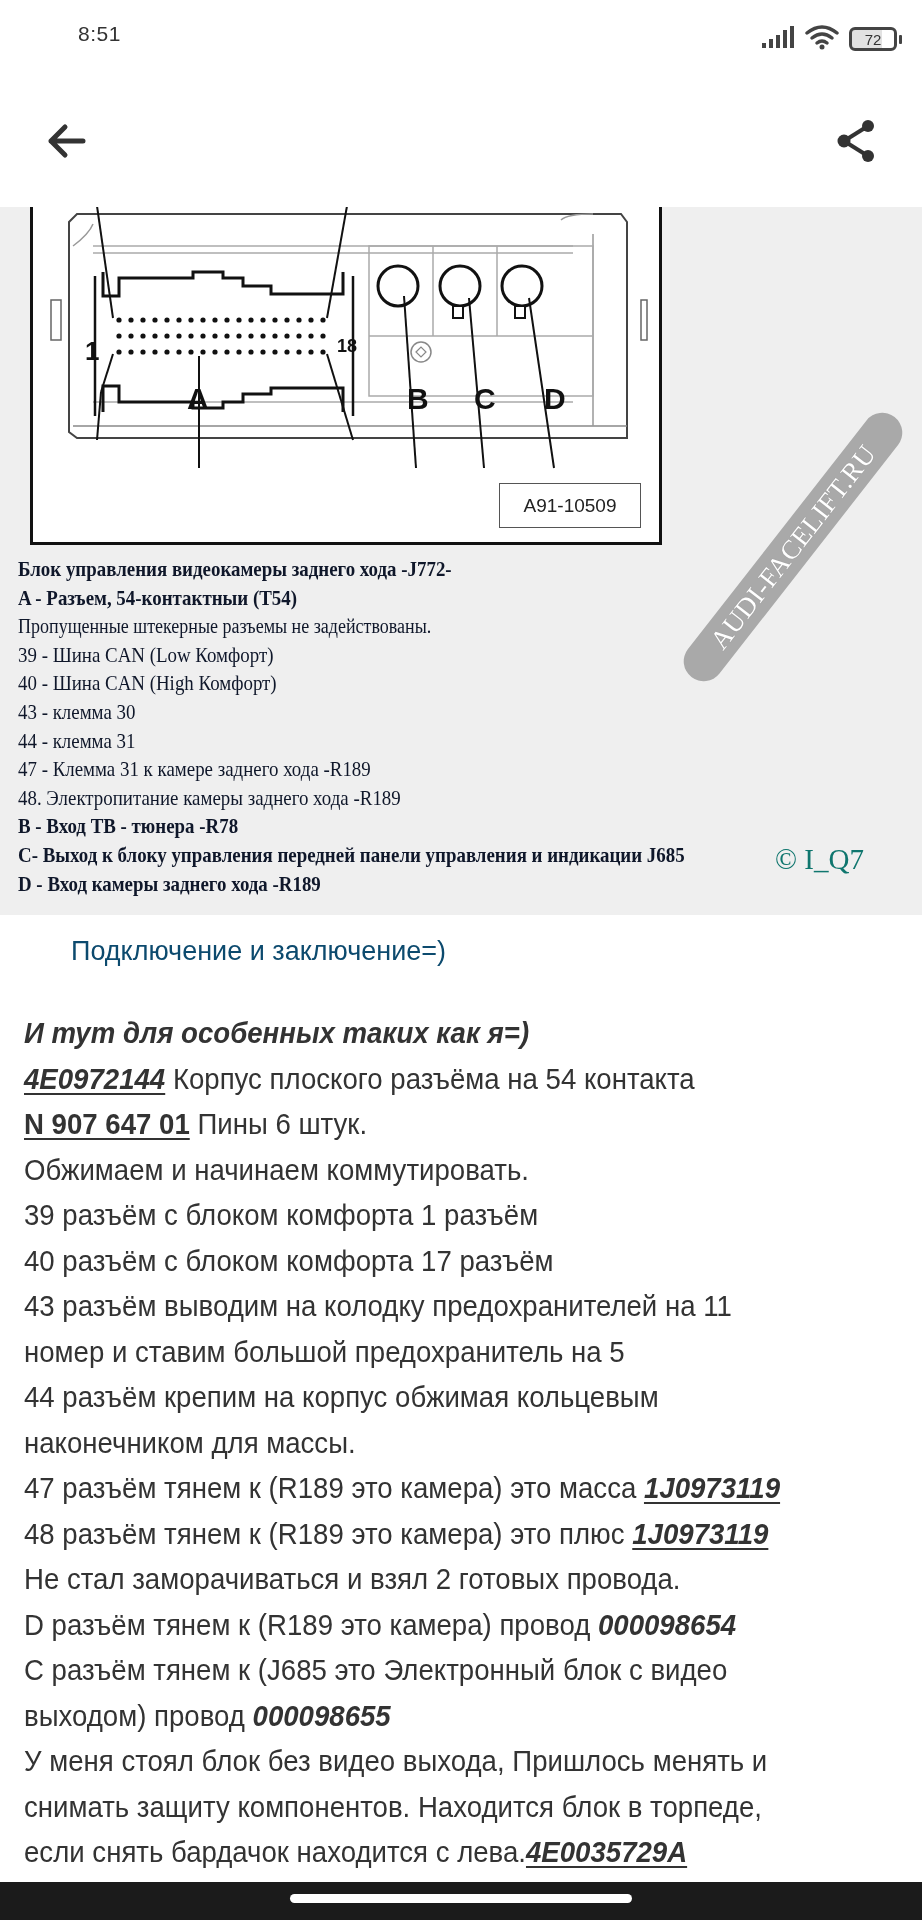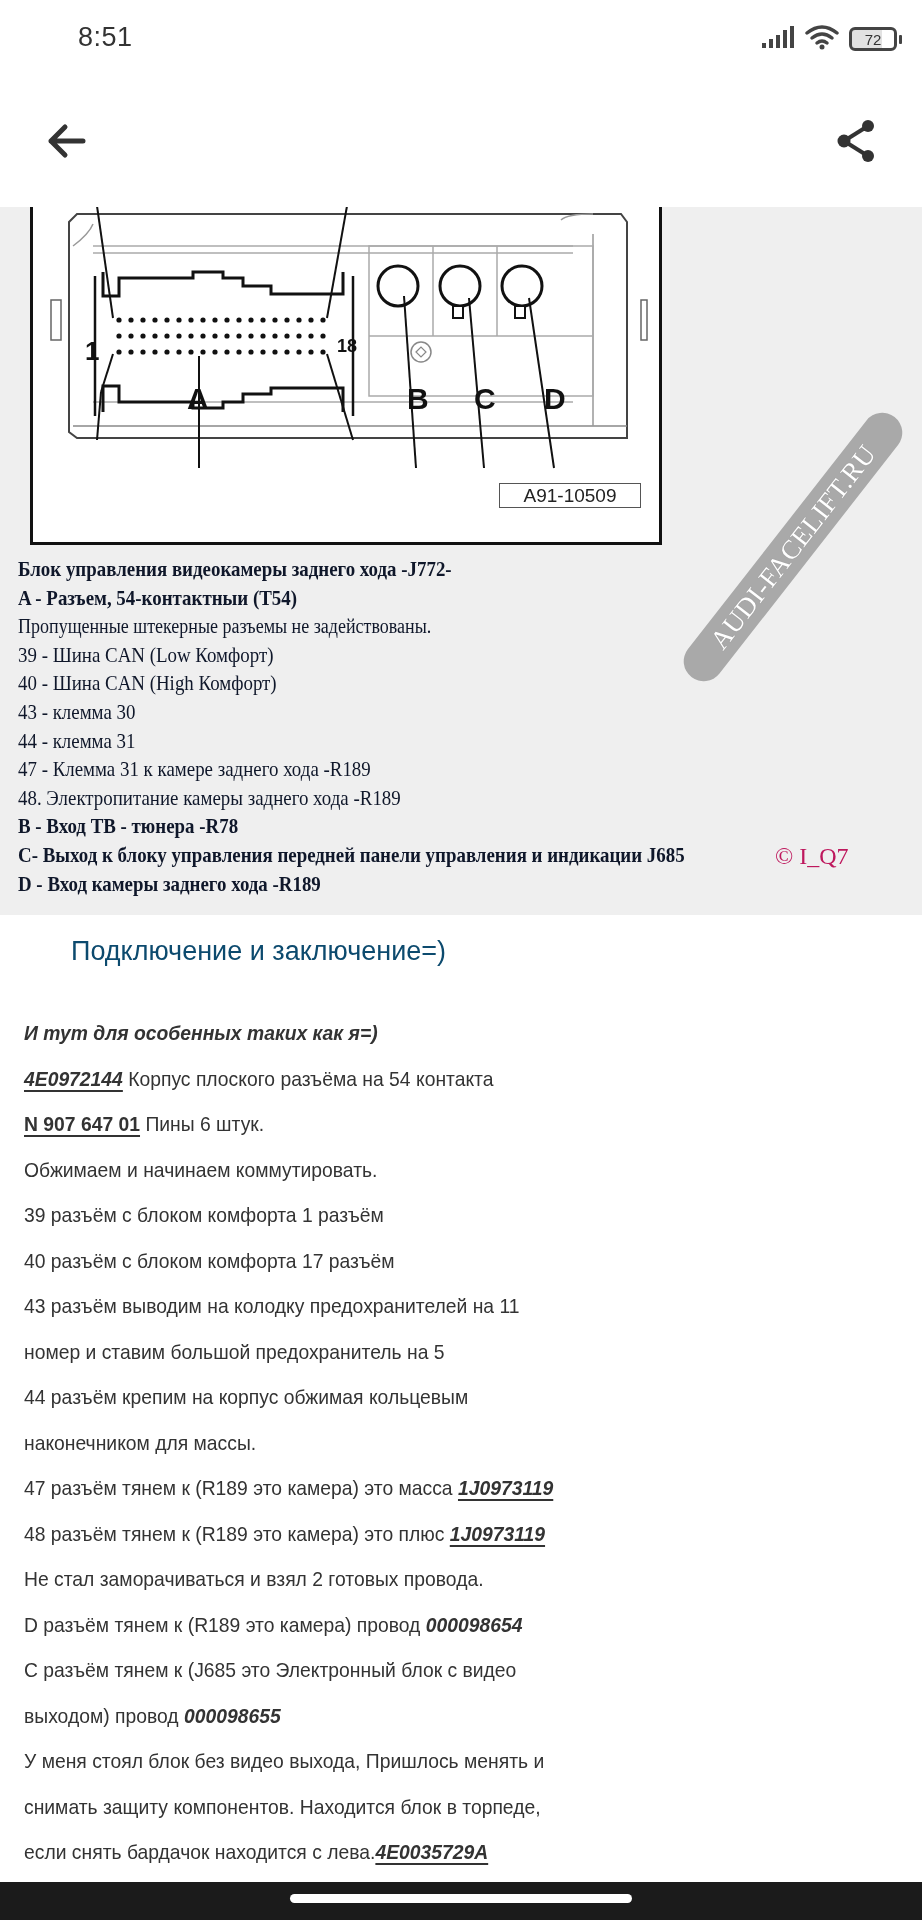--- a/index.html
+++ b/index.html
@@ -1,53 +1,53 @@
 <!DOCTYPE html>
 <html><head>
 <meta charset="utf-8">
 <style>
   * { box-sizing: border-box; margin: 0; padding: 0; }
   html, body { width: 922px; height: 1920px; background: #ffffff; overflow: hidden; }
   body { position: relative; font-family: "Liberation Sans", sans-serif; color: #333; }
 
   
   .status-bar { position: absolute; left: 0; top: 0; width: 922px; height: 76px; }
-  .status-time { position: absolute; left: 78px; top: 22px; font-size: 27px; color: #333; font-family: "Liberation Sans", sans-serif; letter-spacing: 0.5px; }
+  .status-time { position: absolute; left: 78px; top: 22px; font-size: 21px; color: #333; font-family: "Liberation Sans", sans-serif; letter-spacing: 0.5px; }
   .status-icons { position: absolute; right: 20px; top: 24px; display: flex; align-items: center; gap: 10px; }
   .battery { display: flex; align-items: center; }
   .battery-body { width: 48px; height: 24px; border: 3px solid #444; border-radius: 6px; display: flex; align-items: center; justify-content: center; font-size: 15px; color: #333; background: linear-gradient(90deg, #e2e2e2 72%, #fff 72%); }
   .battery-tip { width: 3px; height: 9px; background: #444; margin-left: 2px; border-radius: 1px; }
 
   
   .app-header { position: absolute; left: 0; top: 100px; width: 922px; height: 86px; }
   .icon-btn { position: absolute; width: 60px; height: 60px; display: flex; align-items: center; justify-content: center; cursor: pointer; }
   .back-btn { left: 36px; top: 13px; }
   .share-btn { right: 36px; top: 13px; }
 
   
   .image-block { position: absolute; left: 0; top: 207px; width: 922px; height: 708px; background: #efefef; overflow: hidden; }
   .diagram-frame { position: absolute; left: 30px; top: -4px; width: 632px; height: 342px; background: #fff; border: 3px solid #111; }
   .diagram-svg { position: absolute; left: 0; top: 0; }
   .fig-label { position: absolute; font-family: "Liberation Sans", sans-serif; font-weight: bold; font-size: 30px; color: #111; }
-  .fig-code { position: absolute; left: 466px; top: 277px; width: 142px; height: 25px; border: 1.5px solid #555; font-size: 19px; color: #222; display: flex; align-items: center; justify-content: center; font-family: "Liberation Sans", sans-serif; }
+  .fig-code { position: absolute; left: 466px; top: 277px; width: 142px; height: 45px; border: 1.5px solid #555; font-size: 19px; color: #222; display: flex; align-items: center; justify-content: center; font-family: "Liberation Sans", sans-serif; }
 
   .legend { position: absolute; left: 18px; top: 348px; width: 880px; font-family: "Liberation Serif", serif; color: #0f172a; }
   .legend-line { height: 28.6px; line-height: 28.6px; font-size: 21px; white-space: nowrap; transform: scaleX(0.9); transform-origin: left center; }
   .legend-line.bold { font-weight: bold; }
   .legend-line.small { font-size: 20px; }
 
   .watermark { position: absolute; left: 620px; top: 190px; width: 300px; height: 300px; }
   .watermark-pill { position: absolute; left: 8px; top: 130px; width: 330px; height: 40px; background: #a9a9a9; border-radius: 20px; transform: rotate(-52deg); transform-origin: center; color: #fff; font-family: "Liberation Serif", serif; font-size: 27px; display: flex; align-items: center; justify-content: center; letter-spacing: 0.5px; text-shadow: 0 0 1px #888; }
-  .copyright-mark { position: absolute; left: 775px; top: 636px; font-family: "Liberation Serif", serif; font-size: 24px; color: #be185d; white-space: nowrap; }
+  .copyright-mark { position: absolute; left: 775px; top: 636px; font-family: "Liberation Serif", serif; font-size: 29px; color: #0f766e; white-space: nowrap; }
 
   
   .img-caption { position: absolute; left: 71px; top: 936px; font-size: 27px; color: #0c4a6e; white-space: nowrap; }
 
   
-  .post-body { position: absolute; left: 24px; top: 1010px; width: 880px; font-size: 21px; line-height: 45.5px; color: #333; }
+  .post-body { position: absolute; left: 24px; top: 1010px; width: 880px; font-size: 30px; line-height: 45.5px; color: #333; }
   .post-line { height: 45.5px; white-space: nowrap; transform: scaleX(0.92); transform-origin: left center; }
   .bi { font-weight: bold; font-style: italic; }
   .b { font-weight: bold; }
   .u { text-decoration: underline; text-underline-offset: 4px; text-decoration-thickness: 2px; }
   .link { color: #333; cursor: pointer; }
 
   
   .nav-bar { position: absolute; left: 0; top: 1882px; width: 922px; height: 38px; background: #1b1b1b; }
   .nav-pill { position: absolute; left: 290px; top: 12px; width: 342px; height: 9px; background: #fff; border-radius: 5px; }
 </style>

